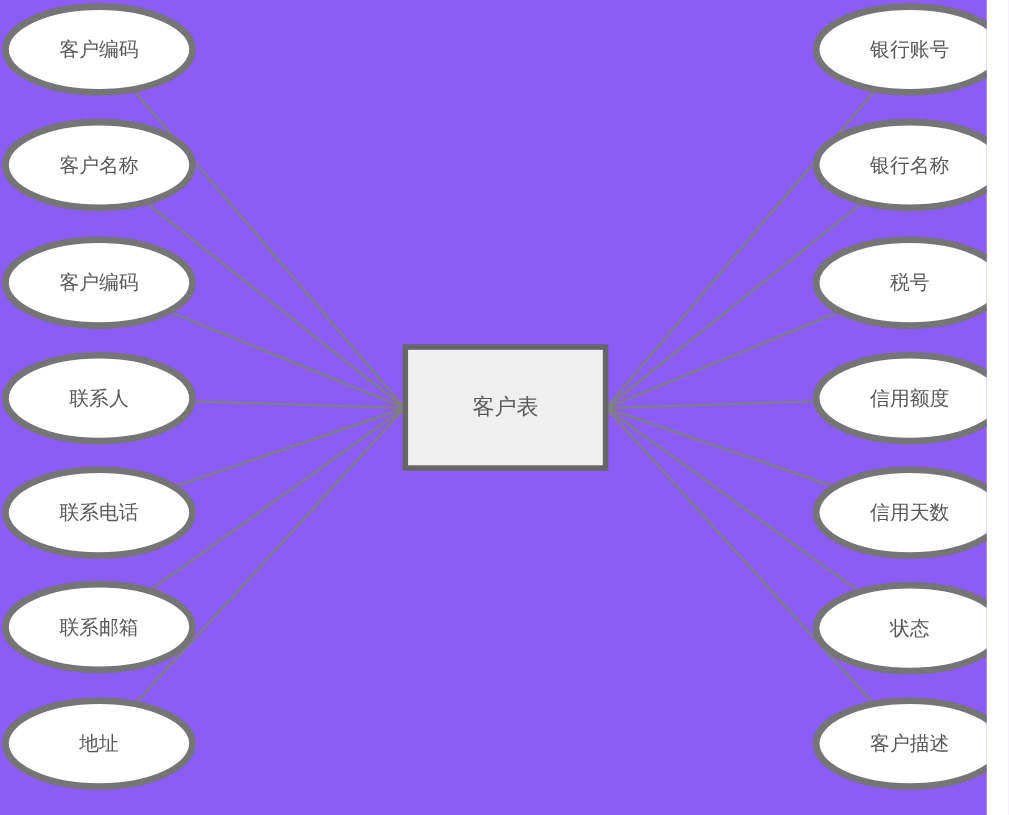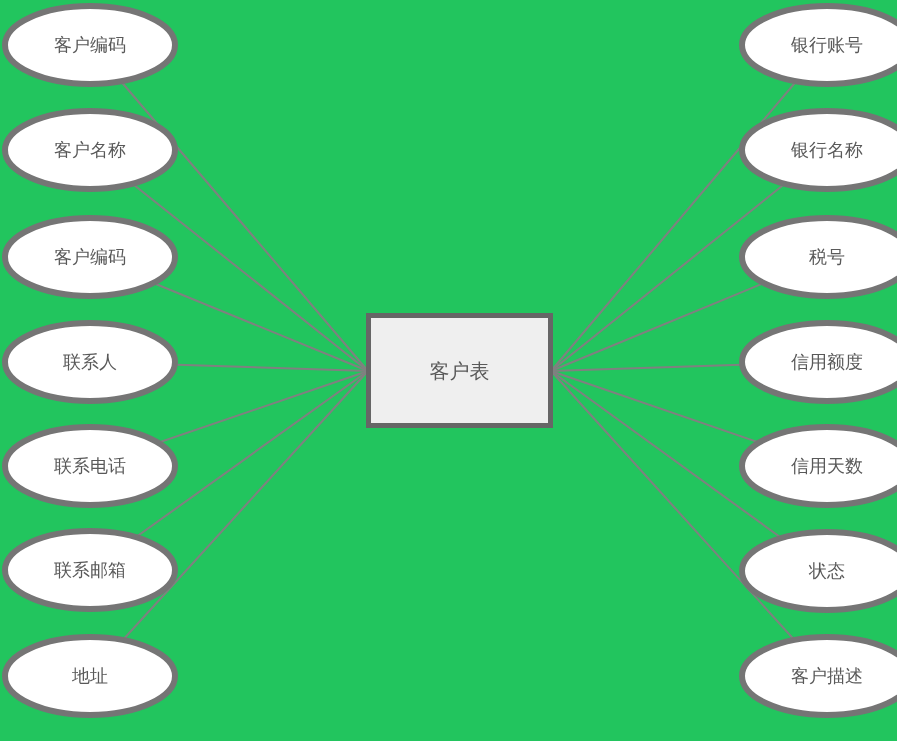--- a/index.html
+++ b/index.html
@@ -5,21 +5,21 @@
   html, body {
     margin: 0;
     padding: 0;
     background: #ffffff;
     font-family: "Liberation Sans", "DejaVu Sans", sans-serif;
   }
   .stage {
     position: relative;
     width: 897px;
     height: 741px;
-    background: #22c55e;
+    background: #8b5cf6;
     overflow: hidden;
     text-align: center;
   }
   svg { display: block; }
   .conn {
     stroke: #808080;
     stroke-width: 2;
     fill: none;
   }
   .attr-ellipse {

